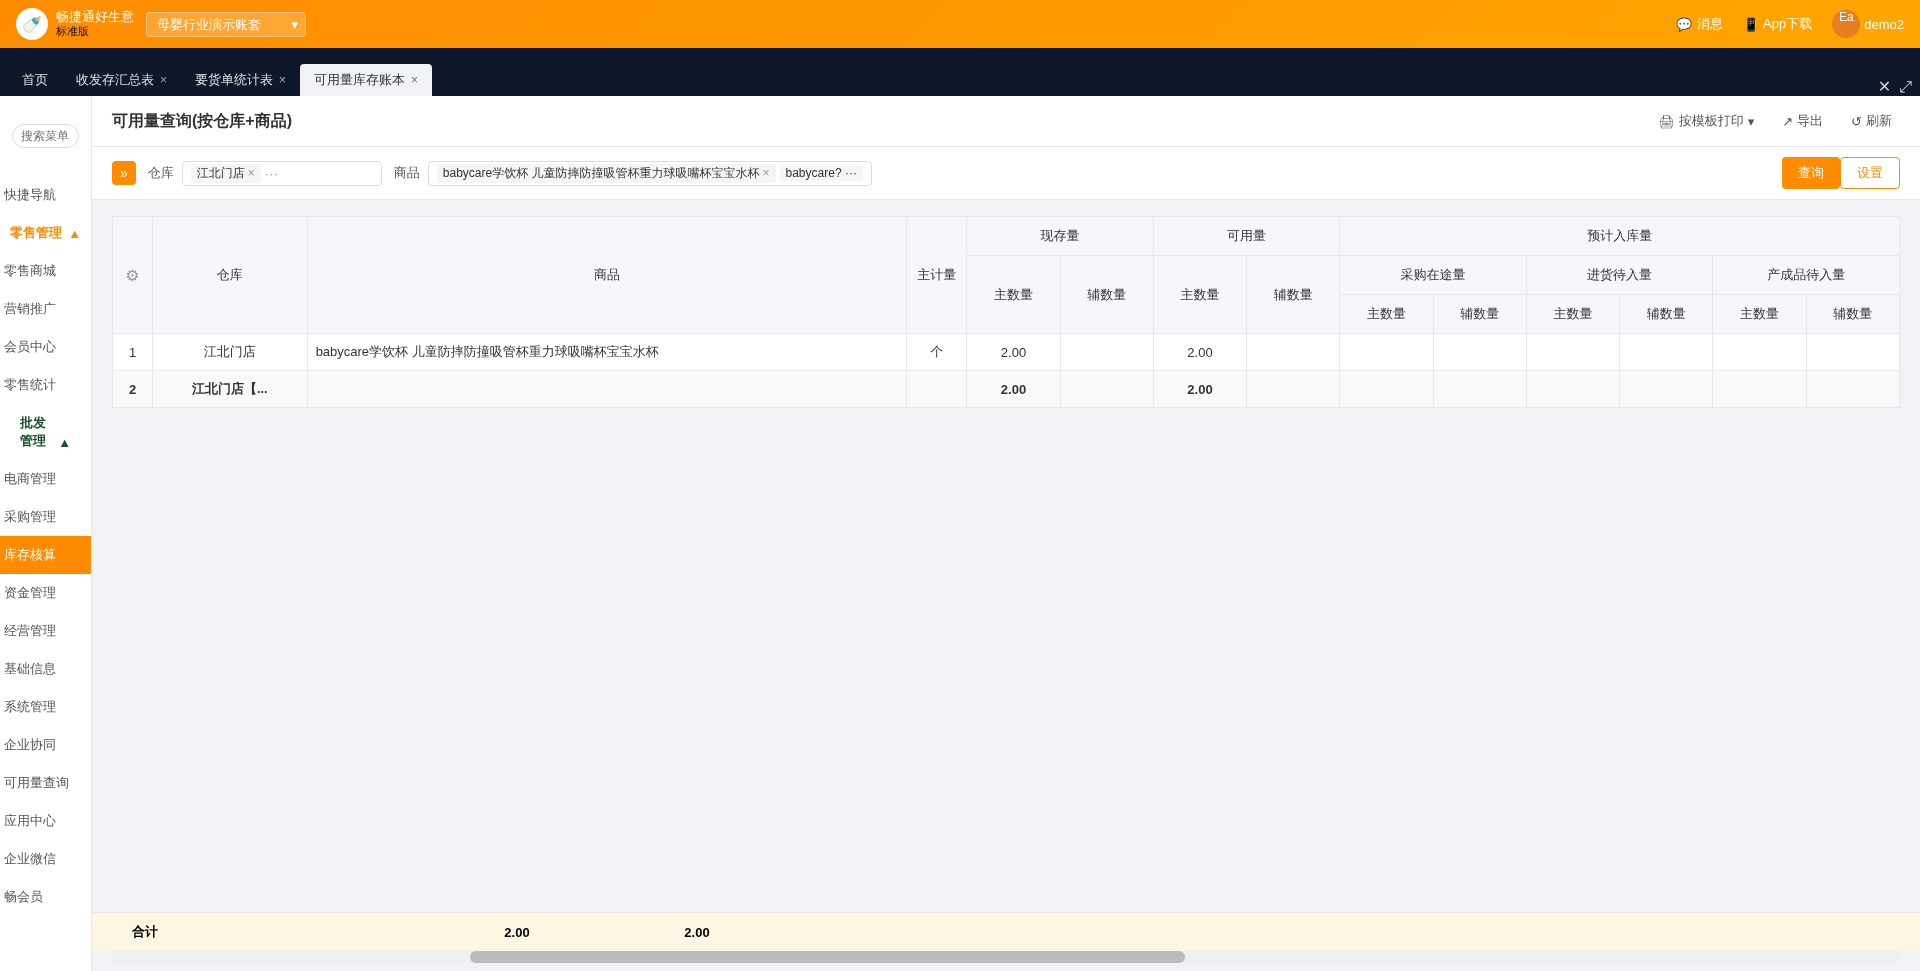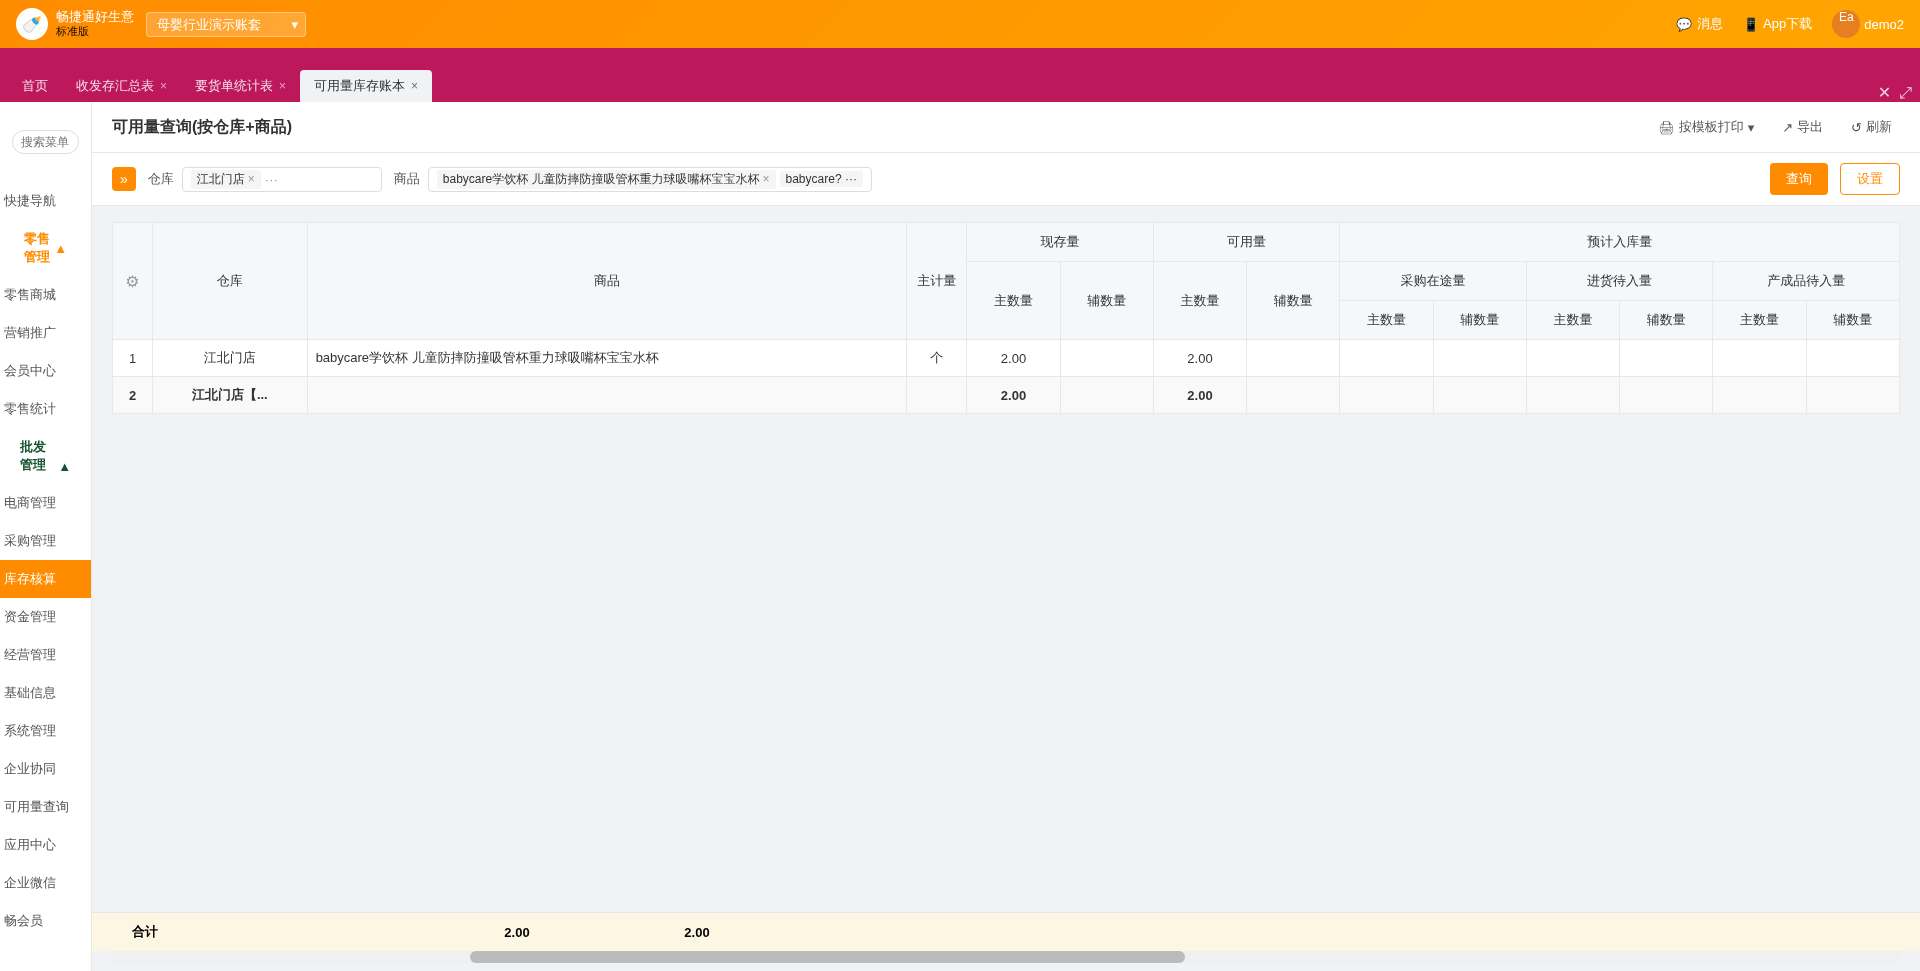--- a/index.html
+++ b/index.html
@@ -33,22 +33,22 @@
       min-width: 160px;
     }
     .store-selector-wrap { position: relative; border-radius: 10px; }
     .store-selector-wrap::after { content: '▾'; position: absolute; right: 8px; top: 50%; transform: translateY(-50%); color: white; pointer-events: none; }
     .top-bar-right { display: flex; align-items: center; gap: 20px; color: white; font-size: 13px; }
     .top-bar-right-item { display: flex; align-items: center; gap: 4px; cursor: pointer; }
     .avatar { width: 28px; height: 28px; border-radius: 50%; background: #e67e22; display: flex; align-items: flex-start; justify-content: center; font-size: 12px; color: white; overflow: hidden; }
 
     
     .tab-bar {
-      height: 54px;
-      background: #be185d;
+      height: 48px;
+      background: #0f172a;
       display: flex;
       align-items: flex-end;
       padding: 0 8px;
       flex-shrink: 0;
     }
     .tab-item {
       height: 32px;
       padding: 0 14px;
       display: flex;
       align-items: center;
@@ -174,21 +174,21 @@
       padding: 1px 6px;
       border-radius: 3px;
       font-size: 12px;
       display: flex;
       align-items: center;
       gap: 3px;
       color: #333;
     }
     .filter-tag .remove { cursor: pointer; color: #999; }
     .filter-dots { color: #999; cursor: pointer; }
-    .filter-actions { margin-left: auto; display: flex; gap: 12px; }
+    .filter-actions { margin-left: auto; display: flex; gap: 0; }
     .btn-query {
       background: #ff8c00;
       color: white;
       border: none;
       padding: 6px 16px;
       border-radius: 4px;
       cursor: pointer;
       font-size: 13px;
     }
     .btn-setting {
@@ -329,21 +329,21 @@
 
 <div class="main-layout">
 
   <div class="sidebar">
     <div class="sidebar-search">
       <input type="text" placeholder="搜索菜单" style="">
     </div>
     <div class="sidebar-nav-item">
       <span>快捷导航</span>
     </div>
-    <div class="sidebar-nav-item section-header" style="display:flex;justify-content:space-between;align-items:center;color:#ff8c00;font-weight:bold;padding:10px 24px;cursor:pointer;">
+    <div class="sidebar-nav-item section-header" style="display:flex;justify-content:space-between;align-items:center;color:#ff8c00;font-weight:bold;padding:10px 10px;cursor:pointer;">
       <span>零售管理</span>
       <span>▲</span>
     </div>
     <div class="sidebar-nav-item">
       <span>零售商城</span>
     </div>
     <div class="sidebar-nav-item">
       <span>营销推广</span>
     </div>
     <div class="sidebar-nav-item">

